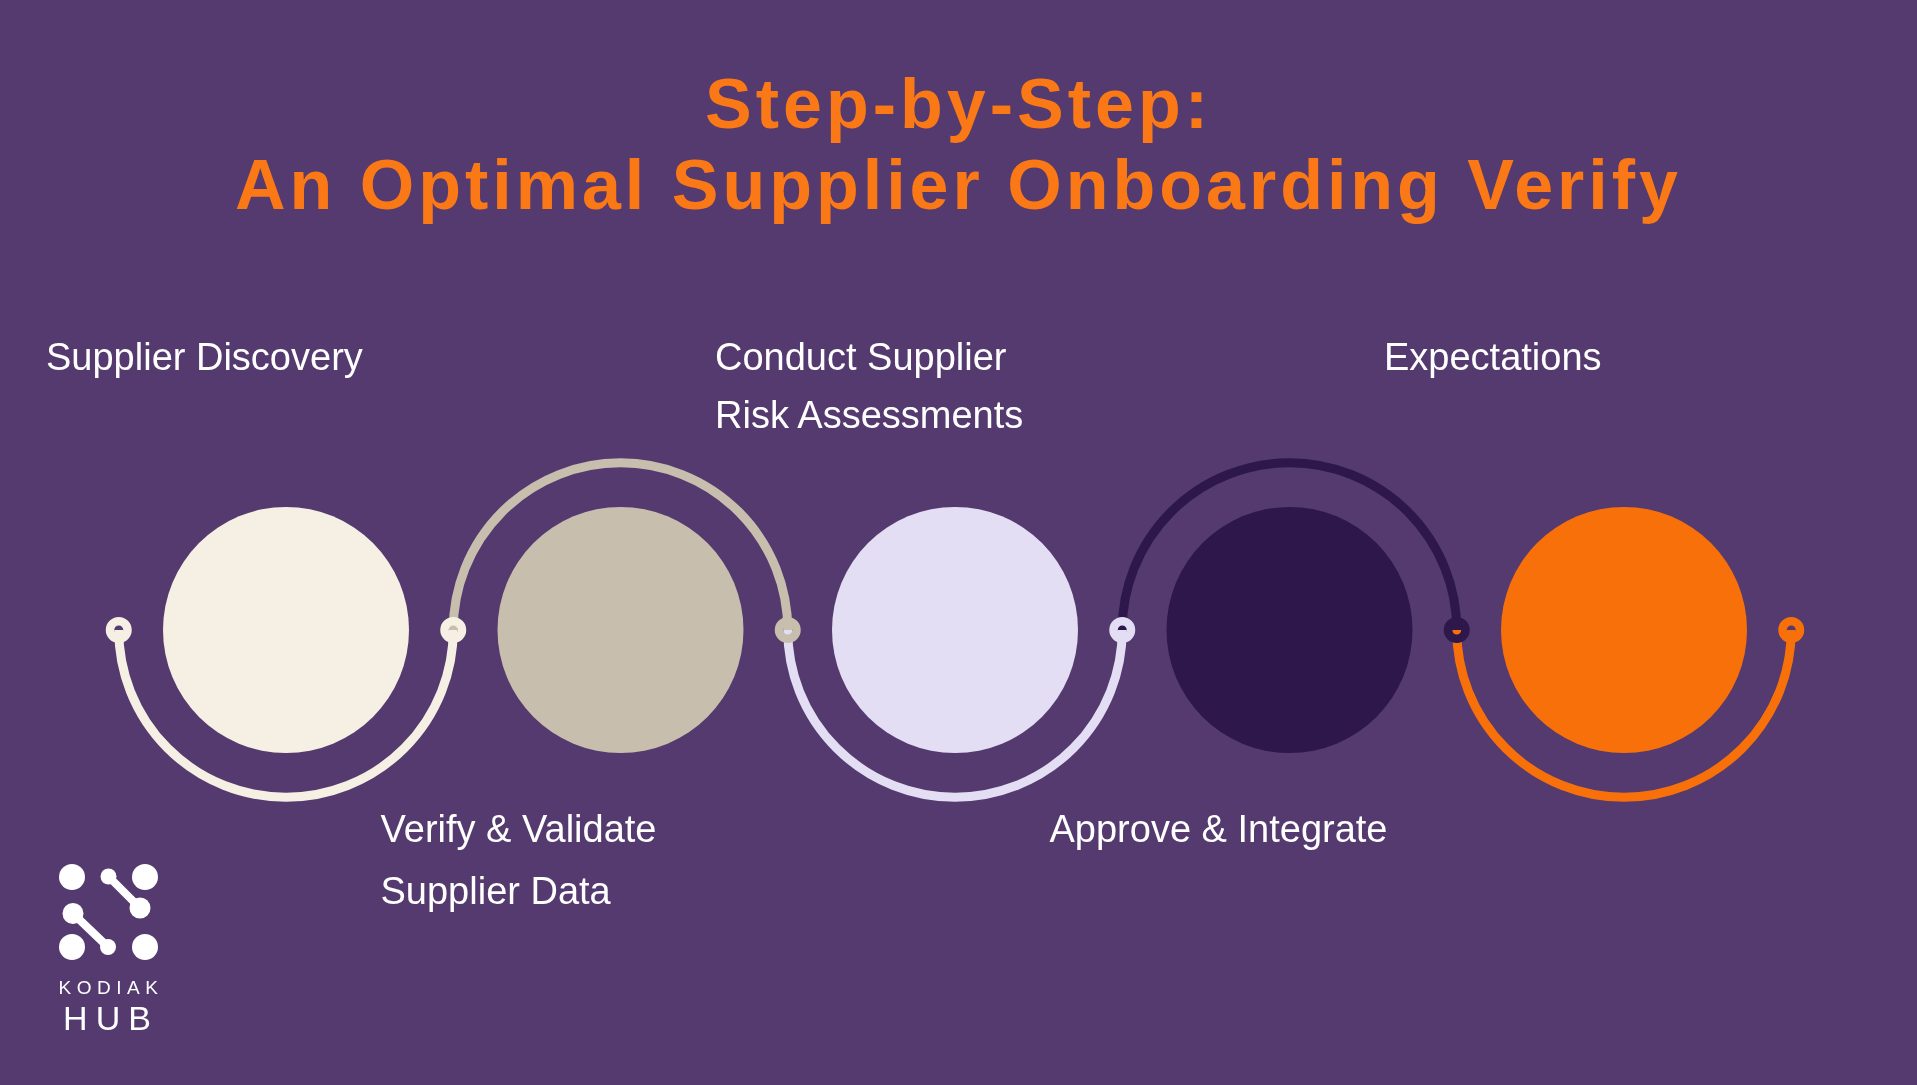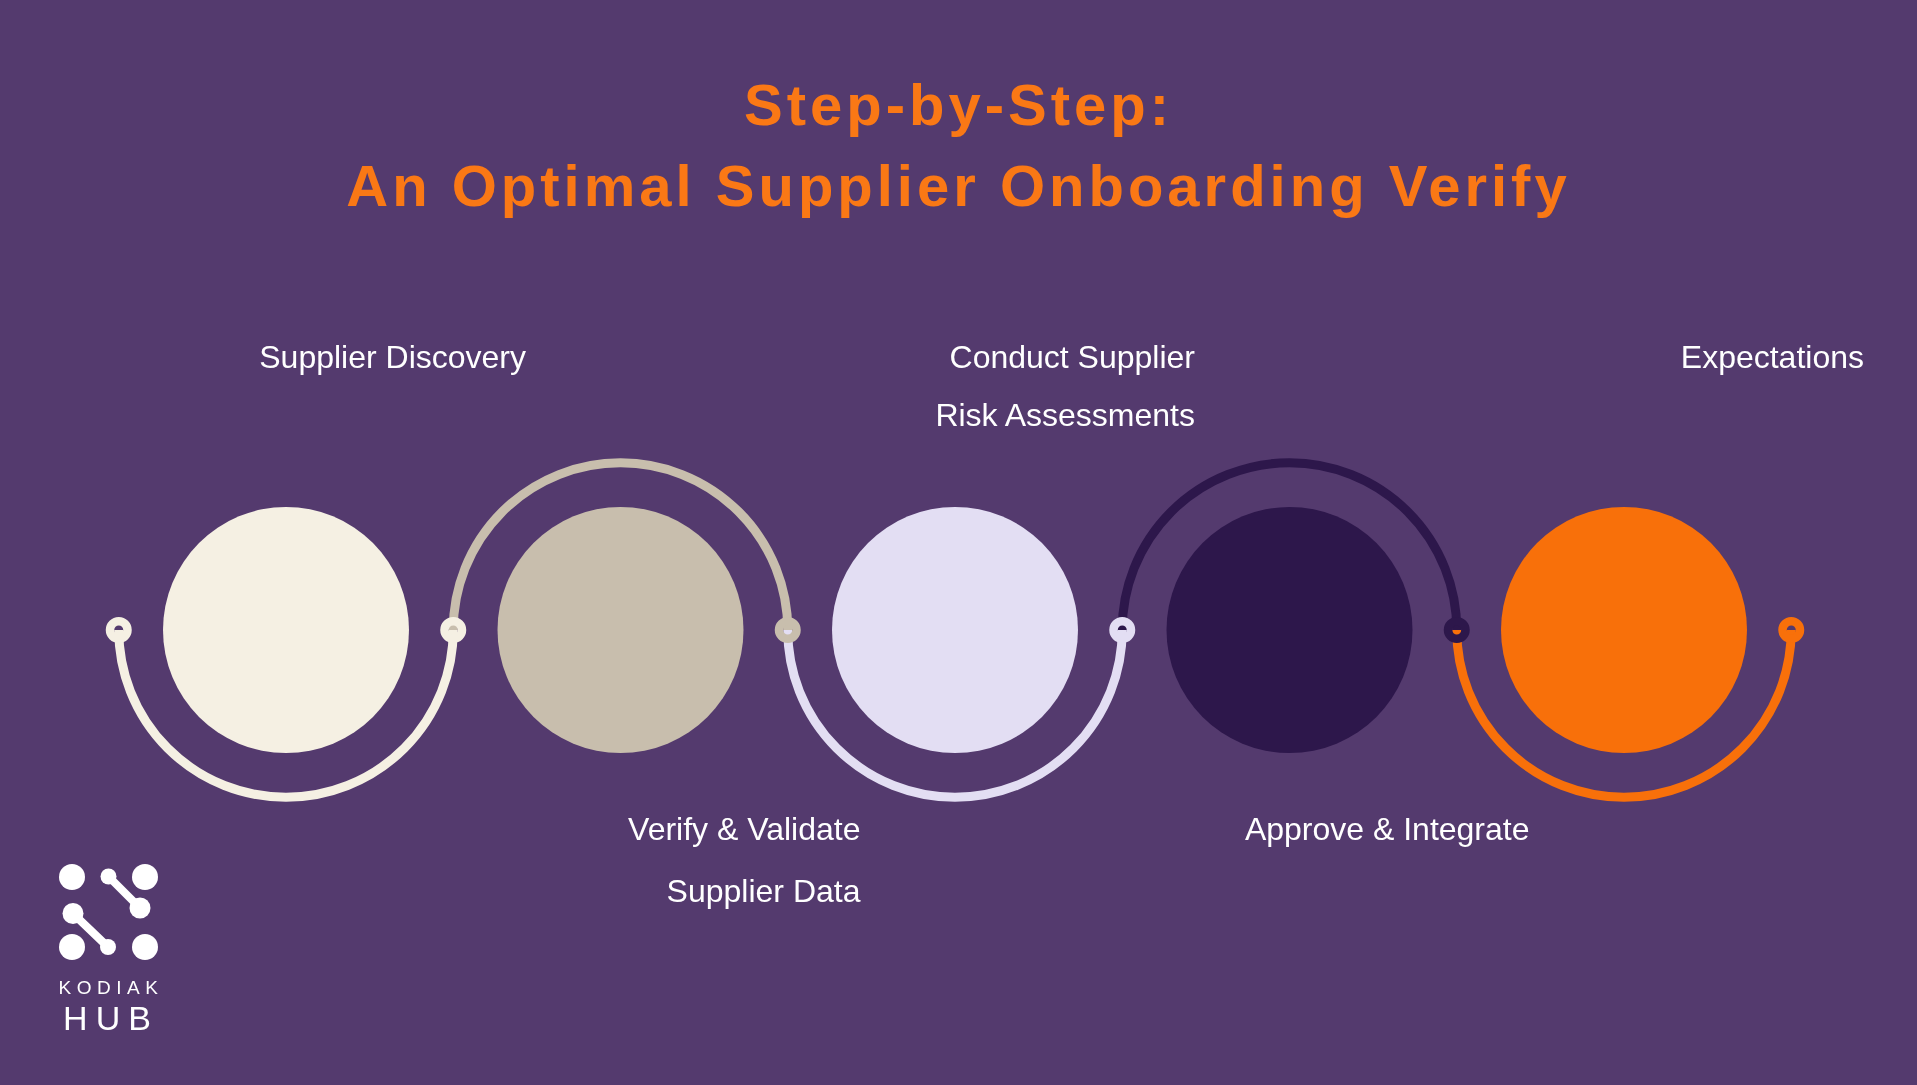--- a/index.html
+++ b/index.html
@@ -7,35 +7,35 @@
     position:relative;
     width:1917px; height:1085px;
     overflow:hidden;
     font-family:"Liberation Sans", sans-serif;
     background:var(--bg-color,#543A6E);
   }
   .title {
     position:absolute;
     top:64px; left:0; width:100%;
     text-align:center;
-    font-size:58px;
+    font-size:70px;
     line-height:81px;
     font-weight:700;
     letter-spacing:4px;
     color:var(--title-color,#FA7815);
   }
   #diagram {
     position:absolute;
     left:0; top:0;
   }
   .step-label {
     position:absolute;
-    text-align:right;
+    text-align:left;
     color:var(--label-color,#FFFFFF);
-    font-size:32px;
+    font-size:38px;
     font-weight:400;
   }
   .step-label.top    { top:328px; line-height:58px; }
   .step-label.bottom { top:798px; line-height:62px; }
   .logo {
     position:absolute;
     left:50px; top:855px;
   }
   .logo text {
     fill:#FFFFFF;

